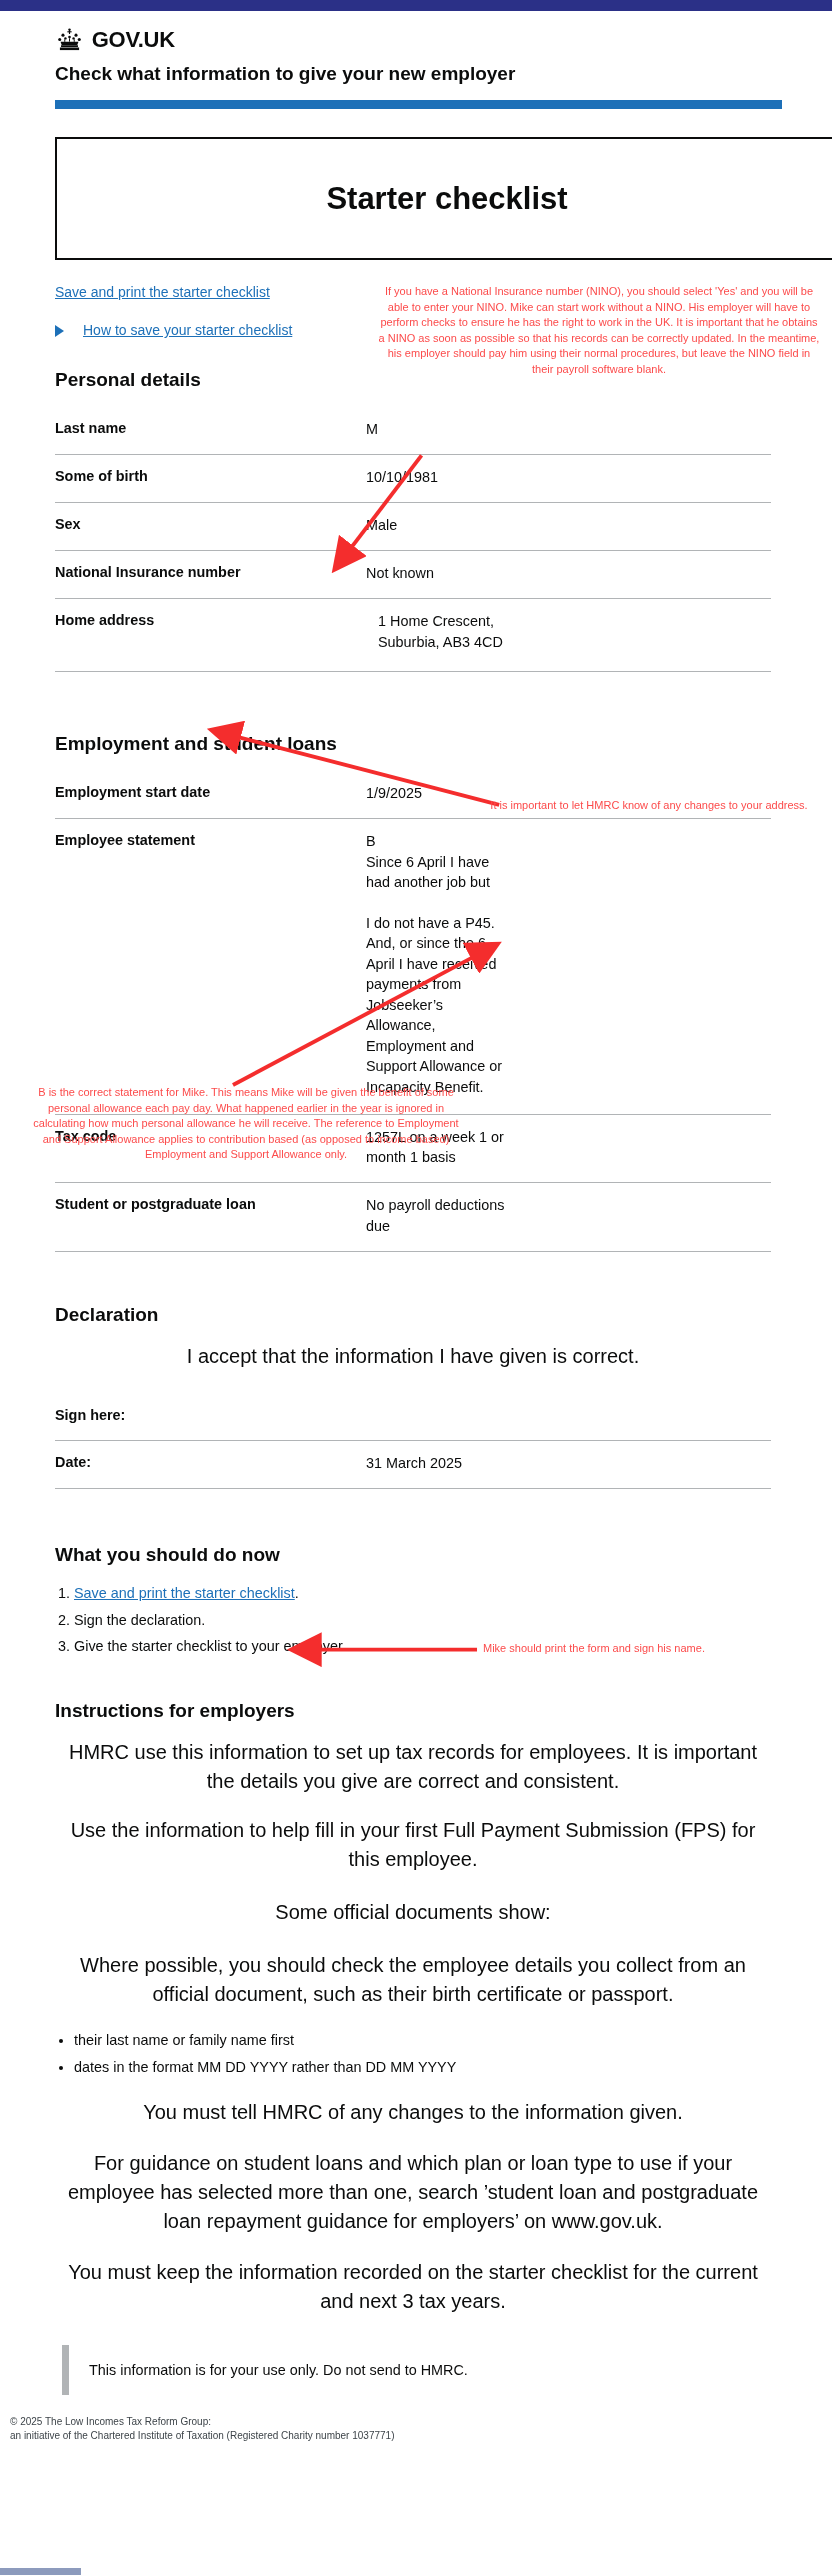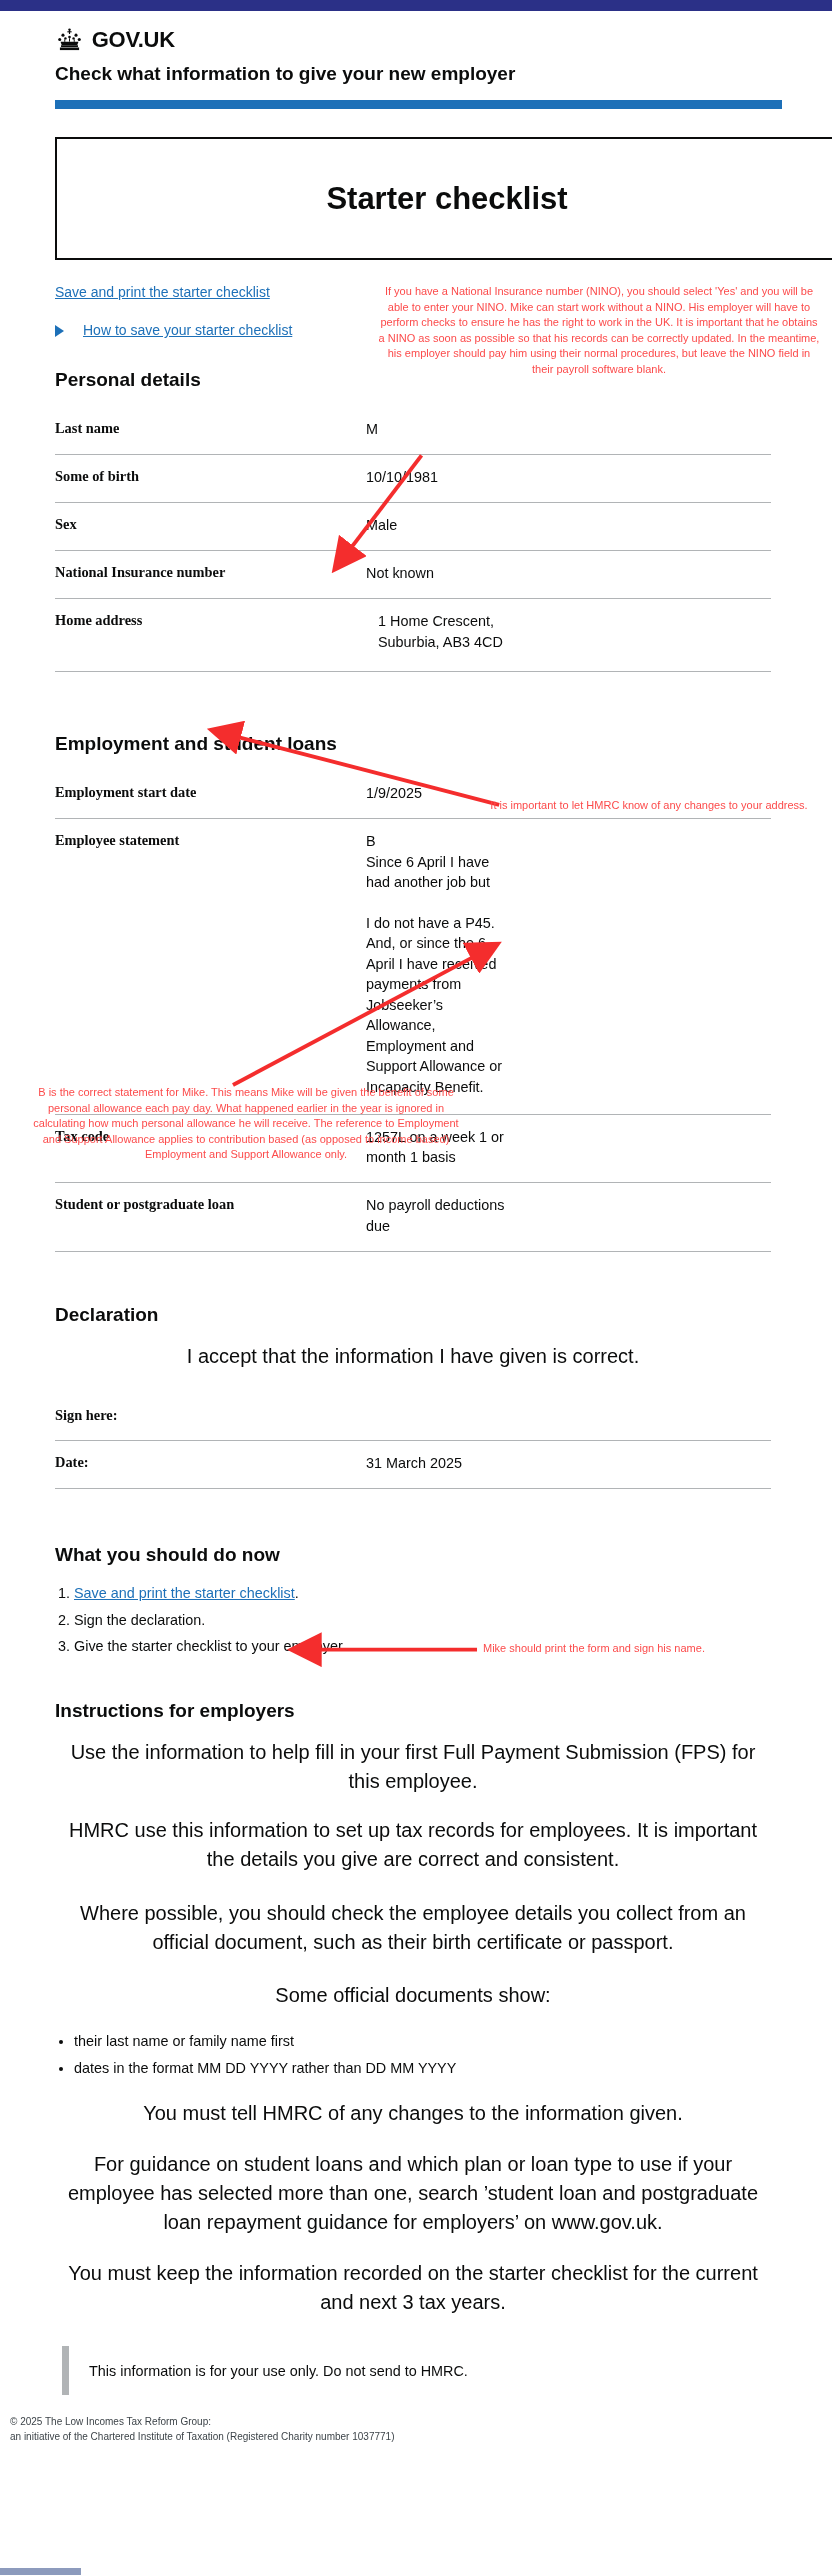--- a/index.html
+++ b/index.html
@@ -66,21 +66,21 @@
   
   .dl { margin-left:55px; width:716px; }
   .dl-row {
     display:flex;
     border-bottom:1.7px solid #b1b4b6;
     padding:12.2px 0 14.4px 0;
   }
   .dl-row.last { border-bottom:1.7px solid #b1b4b6; }
   .dl-key {
     width:311px; flex:0 0 311px;
-    font-size:14.4px; font-weight:bold; line-height:1.35; color:#0b0c0c;font-family:Liberation Serif, serif;
+    font-size:14.4px; font-weight:bold; line-height:1.35; color:#0b0c0c;
   }
   .dl-val {
     flex:1; font-size:14.4px; line-height:1.42; color:#0b0c0c;
     white-space:pre-line; max-width:183px;
   }
   .dl-val.stmt { white-space:pre-line; }
 
   
   .body-p {
     margin-left:55px; width:716px;
@@ -255,24 +255,24 @@
   <div class="ol" style="margin-top:14.4px;">
     <ol class="plain">
       <li><a class="link" href="#" style="font-size:14.4px;">Save and print the starter checklist</a><span>.</span></li>
       <li>Sign the declaration.</li>
       <li>Give the starter checklist to your employer.</li>
     </ol>
   </div>
 
   <h2 class="section-h2" style="margin-top:42px;">Instructions for employers</h2>
 
+  <p class="body-p" style="margin-top:0px;">HMRC use this information to set up tax records for employees. It is important the details you give are correct and consistent.</p>
   <p class="body-p" style="margin-top:16.6px;">Use the information to help fill in your first Full Payment Submission (FPS) for this employee.</p>
-  <p class="body-p" style="margin-top:0px;">HMRC use this information to set up tax records for employees. It is important the details you give are correct and consistent.</p>
+  <p class="body-p" style="margin-top:24.4px;">Some official documents show:</p>
   <p class="body-p" style="margin-top:24.4px;">Where possible, you should check the employee details you collect from an official document, such as their birth certificate or passport.</p>
-  <p class="body-p" style="margin-top:24.4px;">Some official documents show:</p>
 
   <div class="ul" style="margin-top:12.2px;">
     <ul class="plain">
       <li>their last name or family name first</li>
       <li>dates in the format MM DD YYYY rather than DD MM YYYY</li>
     </ul>
   </div>
 
   <p class="body-p" style="">You must tell HMRC of any changes to the information given.</p>
   <p class="body-p" style="margin-top:22px;">For guidance on student loans and which plan or loan type to use if your employee has selected more than one, search ’student loan and postgraduate loan repayment guidance for employers’ on www.gov.uk.</p>

